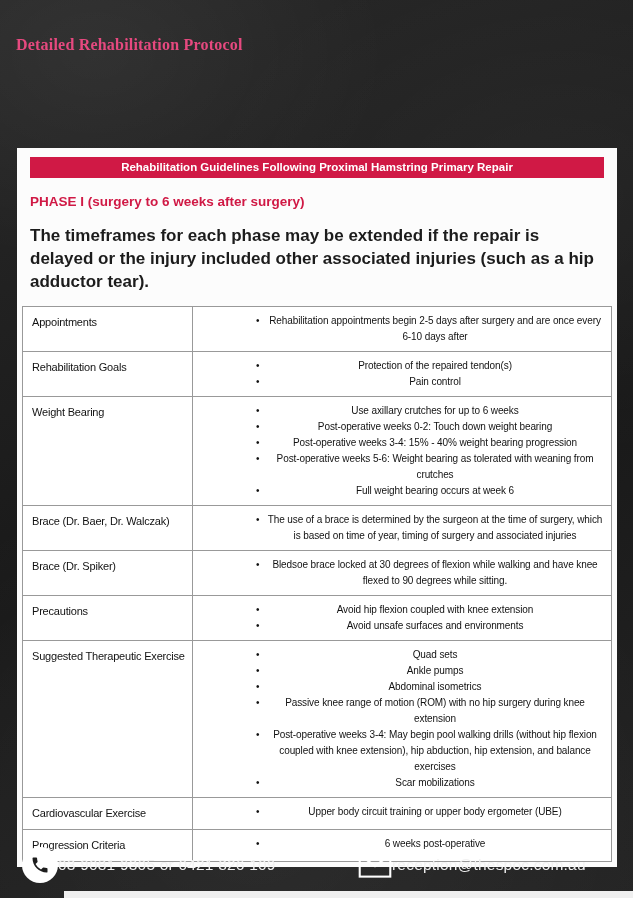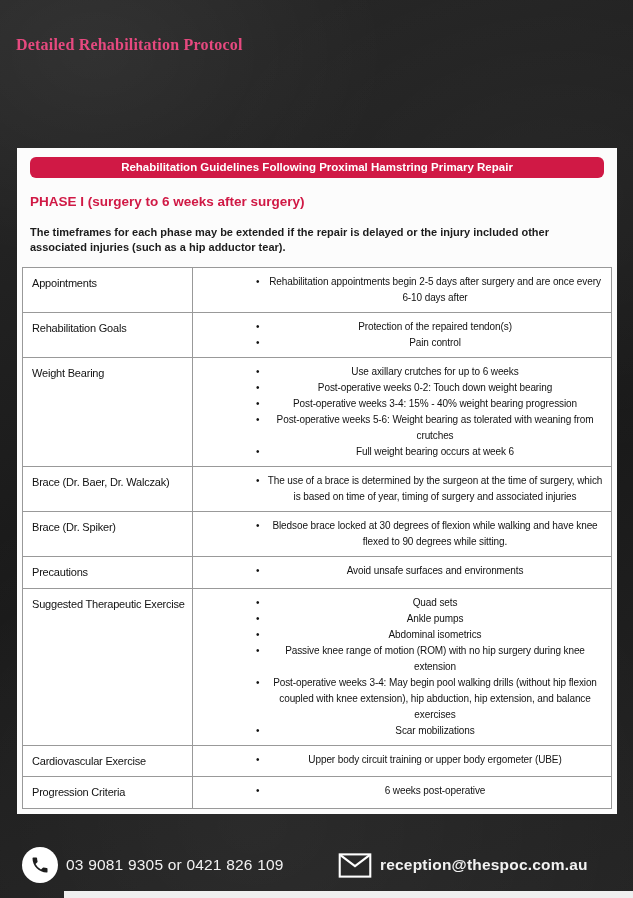--- a/index.html
+++ b/index.html
@@ -36,32 +36,31 @@
     padding: 9px 5px 5px;
   }
   .panel-bar {
     background: #d01945;
     color: #ffffff;
     font-weight: 700;
     font-size: 11.5px;
     text-align: center;
     padding: 4px 0 5px;
     margin: 0 8px 16px;
-    border-radius: 6px;
   }
   .phase-title {
     color: #d01945;
     font-weight: 700;
     font-size: 13.5px;
     margin: 0 8px 5px;
   }
   .phase-note {
     color: #1c1c1c;
     font-weight: 700;
-    font-size: 11px;
+    font-size: 17px;
     line-height: 1.35;
     margin: 16px 8px 12px;
   }
 
   .ptable { border: 1px solid #999999; border-bottom: none; }
   .trow { display: flex; border-bottom: 1px solid #999999; background: #fff; gap: 48px; }
   .cell-label {
     flex: 0 0 170px;
     width: 170px;
     border-right: 1px solid #999999;
@@ -78,23 +77,23 @@
     font-size: 10px;
     letter-spacing: -0.1px;
     color: #121212;
     line-height: 1.6;
     padding-left: 12px;
     text-align: center;
   }
   .bullets li::before { content: "\2022"; position: absolute; left: 1px; top: 0; }
 
   .footer { position: absolute; left: 0; right: 0; bottom: 14px; height: 38px; }
-  .contact-group { position: absolute; top: 0; display: flex; align-items: center; gap: 8px; height: 38px; }
+  .contact-group { position: absolute; top: 0; display: flex; align-items: center; gap: 0; height: 38px; }
   .phone-group { left: 22px; }
-  .email-group { left: 338px; font-weight: bold; }
+  .email-group { left: 358px; }
   .circle-icon {
     width: 36px; height: 36px; border-radius: 50%;
     background: #ffffff;
     display: flex; align-items: center; justify-content: center;
   }
   .envelope-icon { display: flex; align-items: center; }
   .contact-text { color: #f2f2f2; font-size: 15.5px; letter-spacing: 0.2px; }
 
   .bottom-strip { position: absolute; bottom: 0; left: 64px; right: 0; height: 7px; background: #efefef; }
 </style>
@@ -157,20 +156,21 @@
         <ul class="bullets">
           <li>Bledsoe brace locked at 30 degrees of flexion while walking and have knee flexed to 90 degrees while sitting.</li>
         </ul>
       </div>
     </div>
 
     <div class="trow">
       <div class="cell-label">Precautions</div>
       <div class="cell-content">
         <ul class="bullets">
+          <li>Avoid hip flexion coupled with knee extension</li>
           <li>Avoid unsafe surfaces and environments</li>
         </ul>
       </div>
     </div>
 
     <div class="trow">
       <div class="cell-label">Suggested Therapeutic Exercise</div>
       <div class="cell-content">
         <ul class="bullets">
           <li>Quad sets</li>

